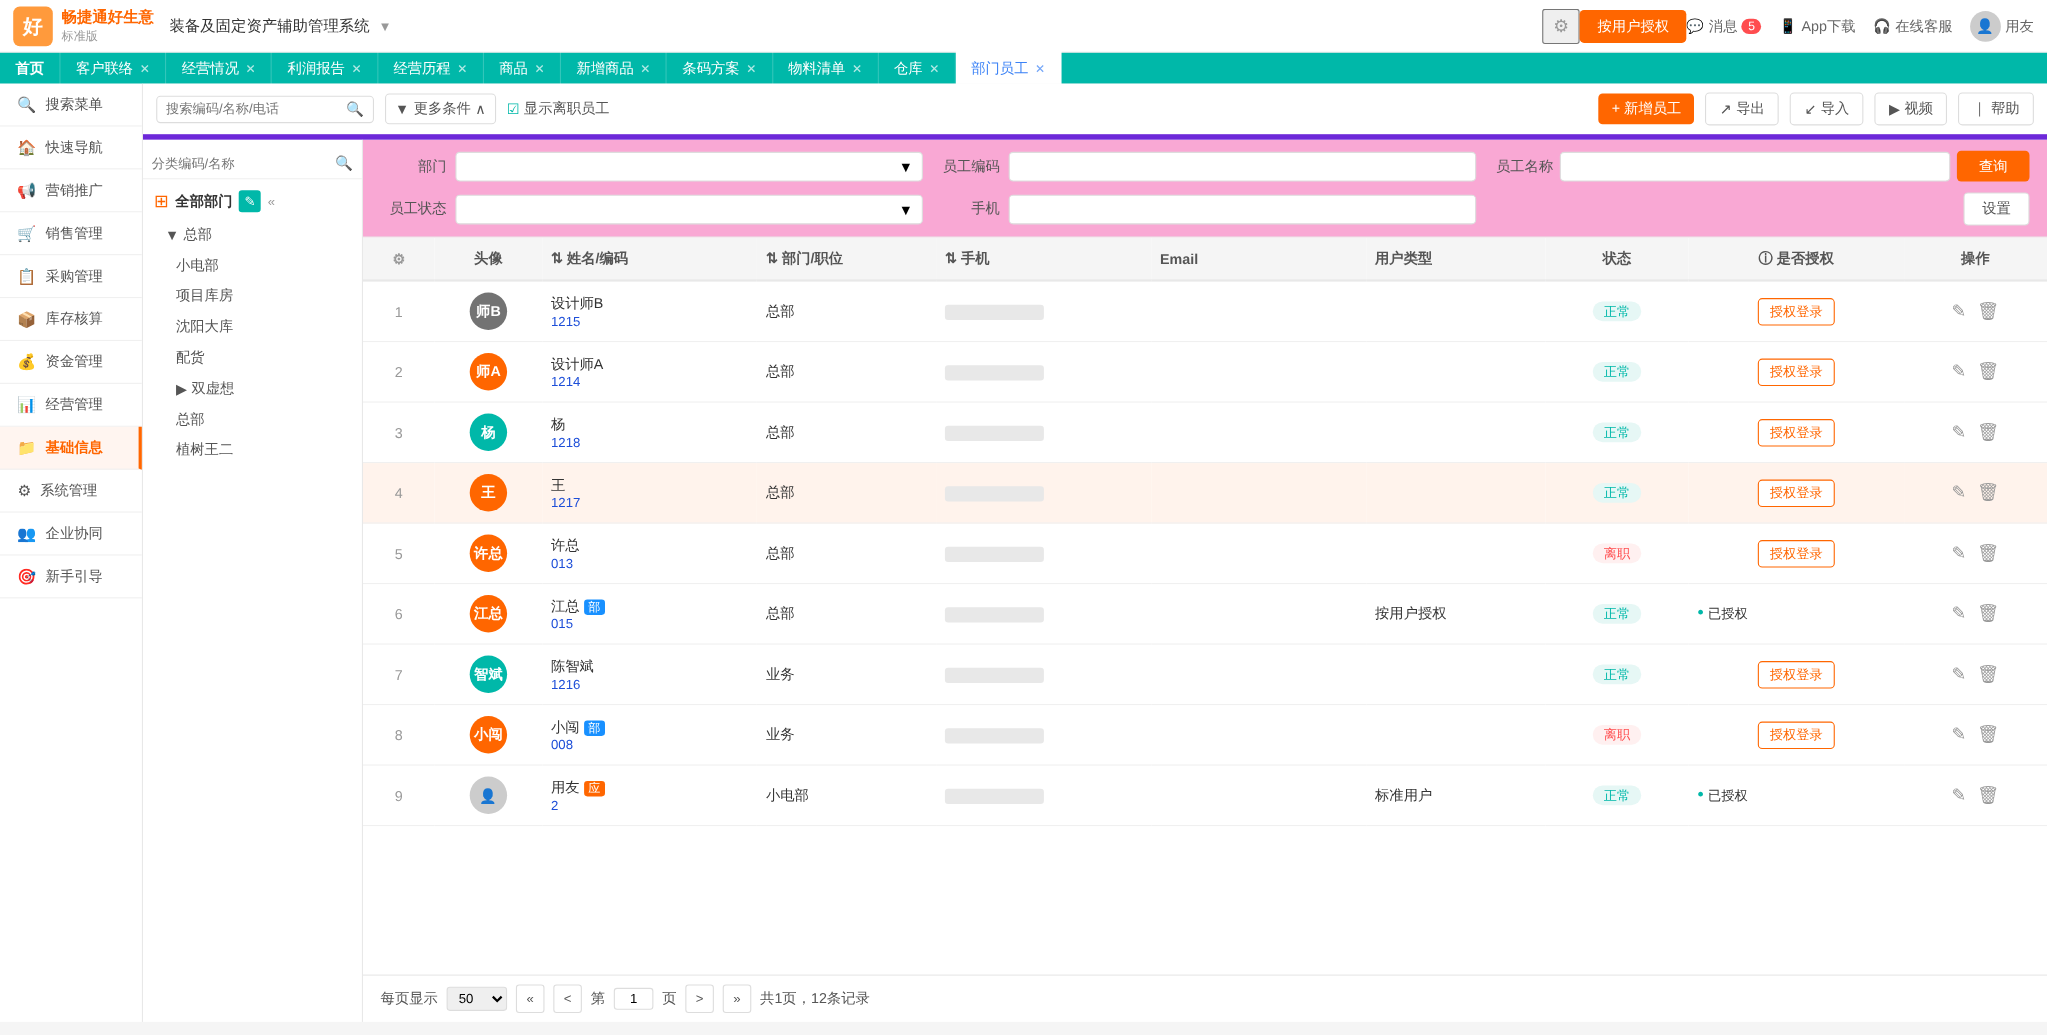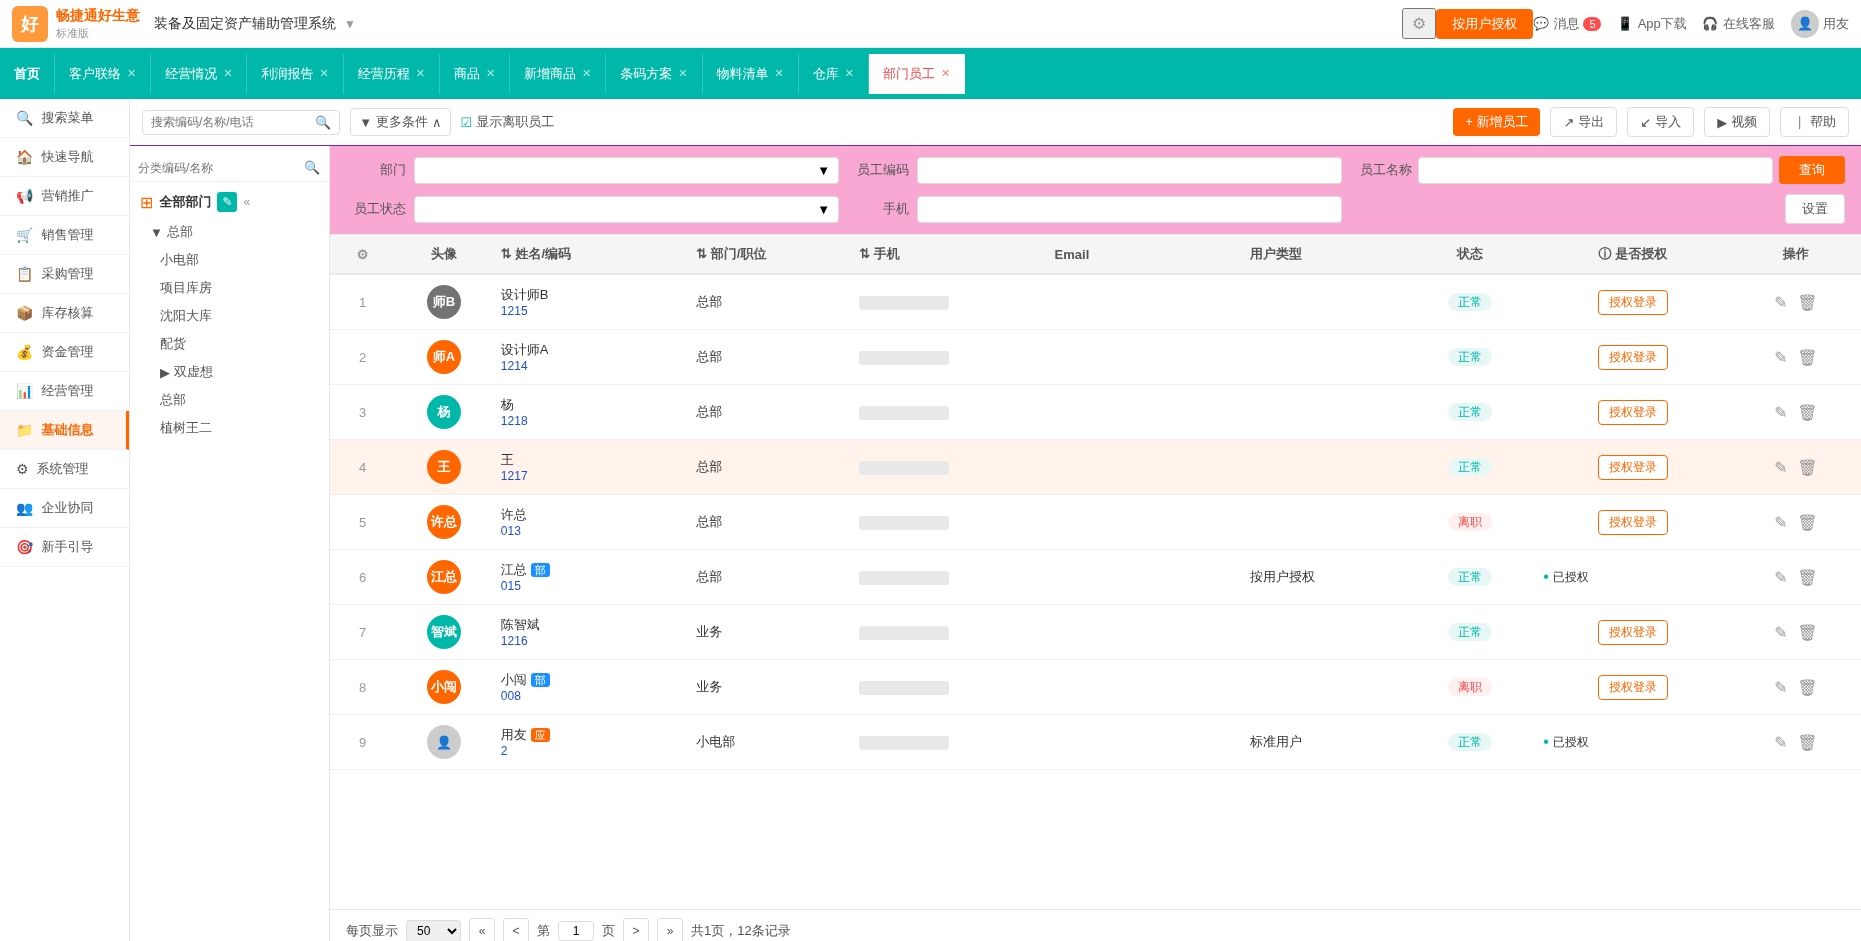--- a/index.html
+++ b/index.html
@@ -16,23 +16,23 @@
     .system-title span { font-size: 14px; color: #333; }
     .system-title .arrow { color: #999; font-size: 12px; }
     .gear-btn { color: #999; font-size: 16px; cursor: pointer; padding: 4px 8px; }
     .trial-btn { background: #ff6600; color: white; border: none; padding: 6px 16px; border-radius: 4px; cursor: pointer; font-size: 13px; }
     .top-right { display: flex; align-items: center; gap: 16px; margin-left: auto; }
     .top-right-item { display: flex; align-items: center; gap: 4px; color: #666; cursor: pointer; font-size: 13px; }
     .badge { background: #ff4d4f; color: white; border-radius: 10px; padding: 1px 5px; font-size: 11px; min-width: 18px; text-align: center; }
     .avatar { width: 28px; height: 28px; background: #ccc; border-radius: 50%; display: flex; align-items: center; justify-content: center; color: #666; }
 
     
-    .nav-bar { background: #00b8a9; height: 51px; display: flex; align-items: center; padding: 0 0; }
+    .nav-bar { background: #00b8a9; height: 28px; display: flex; align-items: center; padding: 0 0; }
     .nav-item { padding: 0 14px; height: 40px; display: flex; align-items: center; color: white; font-size: 13px; cursor: pointer; white-space: nowrap; border-right: 1px solid rgba(255,255,255,0.2); }
-    .nav-item.active { background: #fff; color: #ef4444; }
+    .nav-item.active { background: #fff; color: #3b82f6; }
     .nav-item .close { margin-left: 6px; font-size: 11px; opacity: 0.7; }
     .nav-item.home { font-weight: bold; }
 
     
     .main-layout { display: flex; height: calc(100vh - 88px); overflow: hidden; }
 
     
     .sidebar { width: 130px; background: #fff; border-right: 1px solid #e8e8e8; overflow-y: auto; flex-shrink: 0; }
     .sidebar-menu { list-style: none; }
     .sidebar-item { display: flex; align-items: center; gap: 8px; padding: 10px 16px; cursor: pointer; color: #555; font-size: 13px; border-bottom: 1px solid #f0f0f0; }
@@ -54,21 +54,21 @@
     .dept-edit-btn { width: 20px; height: 20px; background: #00b8a9; border-radius: 3px; color: white; font-size: 12px; display: flex; align-items: center; justify-content: center; cursor: pointer; }
     .dept-collapse { color: #999; cursor: pointer; font-size: 12px; }
     .dept-tree { padding: 0 0; }
     .dept-node { padding: 5px 10px 5px 20px; cursor: pointer; color: #555; font-size: 13px; display: flex; align-items: center; gap: 4px; }
     .dept-node.level2 { padding-left: 30px; }
 
     
     .right-panel { flex: 1; display: flex; flex-direction: column; overflow: hidden; }
 
     
-    .toolbar { background: #fff; padding: 8px 12px; border-bottom: 1px solid #6d28d9; display: flex; align-items: center; gap: 10px; flex-wrap: wrap; }
+    .toolbar { background: #fff; padding: 8px 12px; border-bottom: 5px solid #6d28d9; display: flex; align-items: center; gap: 10px; flex-wrap: wrap; }
     .search-input { display: flex; align-items: center; border: 1px solid #ddd; border-radius: 4px; padding: 4px 8px; gap: 4px; background: white; }
     .search-input input { border: none; outline: none; font-size: 12px; width: 160px; }
     .more-filter { display: flex; align-items: center; gap: 4px; color: #555; cursor: pointer; font-size: 12px; border: 1px solid #ddd; border-radius: 4px; padding: 4px 8px; }
     .show-resigned { display: flex; align-items: center; gap: 4px; cursor: pointer; font-size: 12px; color: #555; }
     .checkbox-on { color: #00b8a9; }
     .spacer { flex: 1; }
     .action-btn { display: flex; align-items: center; gap: 4px; padding: 5px 12px; border-radius: 4px; cursor: pointer; font-size: 13px; }
     .btn-primary { background: #ff6600; color: white; border: none; }
     .btn-ghost { background: white; color: #555; border: 1px solid #ddd; }
 

